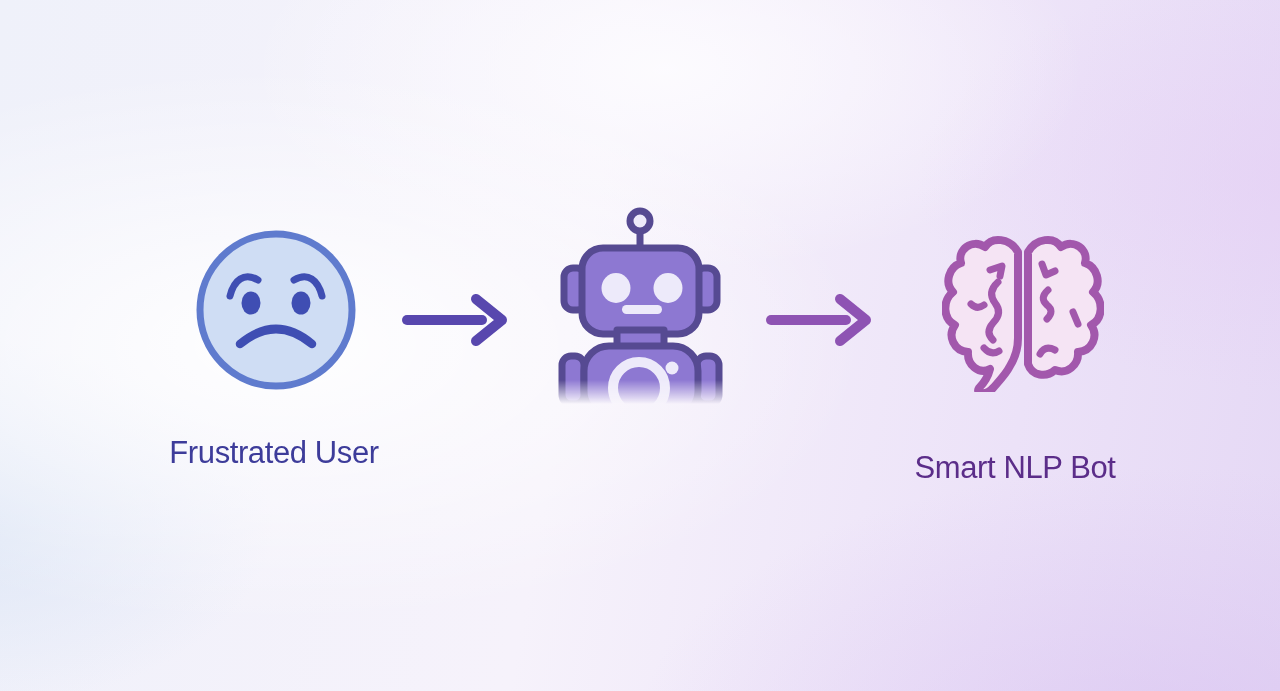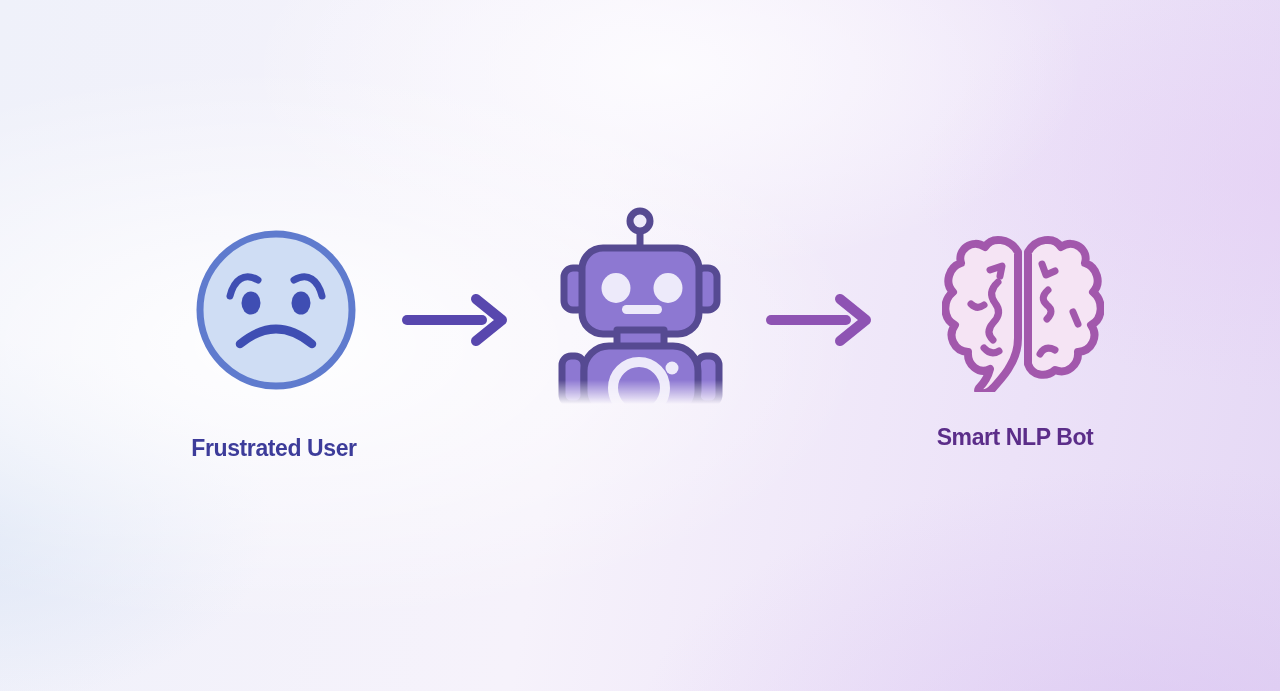--- a/index.html
+++ b/index.html
@@ -16,22 +16,22 @@
       radial-gradient(640px 330px at 104% 26%, rgba(229,207,245,0.65), rgba(229,207,245,0) 65%),
       radial-gradient(540px 310px at -4% 76%, rgba(221,230,246,0.9), rgba(221,230,246,0) 60%),
       linear-gradient(100deg, #eff1fa 0%, #f6f2fb 45%, #ece2f8 78%, #e5d8f5 100%);
   }
 
   .abs{position:absolute;}
 
   .step-label{
     position:absolute;
     transform:translateX(-50%);
-    font-size:23px;
-    font-weight:700;
+    font-size:31px;
+    font-weight:400;
     letter-spacing:-0.4px;
     white-space:nowrap;
   }
   .label-1{color:var(--label-1);}
   .label-2{color:var(--label-2);}
   .label-3{color:var(--label-3);}
 
   
   .face-circle{fill:var(--face-fill);stroke:var(--face-stroke);stroke-width:7;}
   .face-line{fill:none;stroke:var(--face-feature);stroke-linecap:round;}
@@ -132,15 +132,15 @@
 
     <path class="brain-squiggle" d="M48 40 L60 36 L58 46"></path>
     <path class="brain-squiggle" d="M29 74 q6 6 13 1"></path>
     <path class="brain-squiggle" d="M56 52 q-11 10 -3 21 q8 10 -2 20 q-8 9 0 17"></path>
     <path class="brain-squiggle" d="M42 118 q7 8 15 3"></path>
     <path class="brain-squiggle" d="M100 34 l4 11 9 -4"></path>
     <path class="brain-squiggle" d="M106 60 q-9 8 -1 15 q8 6 0 14"></path>
     <path class="brain-squiggle" d="M131 82 l5 12"></path>
     <path class="brain-squiggle" d="M98 124 q5 -9 15 -4"></path>
   </svg>
-  <div class="step-label label-3" style="left:1015px;top:424px;">Smart NLP Bot</div>
+  <div class="step-label label-3" style="left:1015px;top:450px;">Smart NLP Bot</div>
 
 </div>
 
 </body></html>

